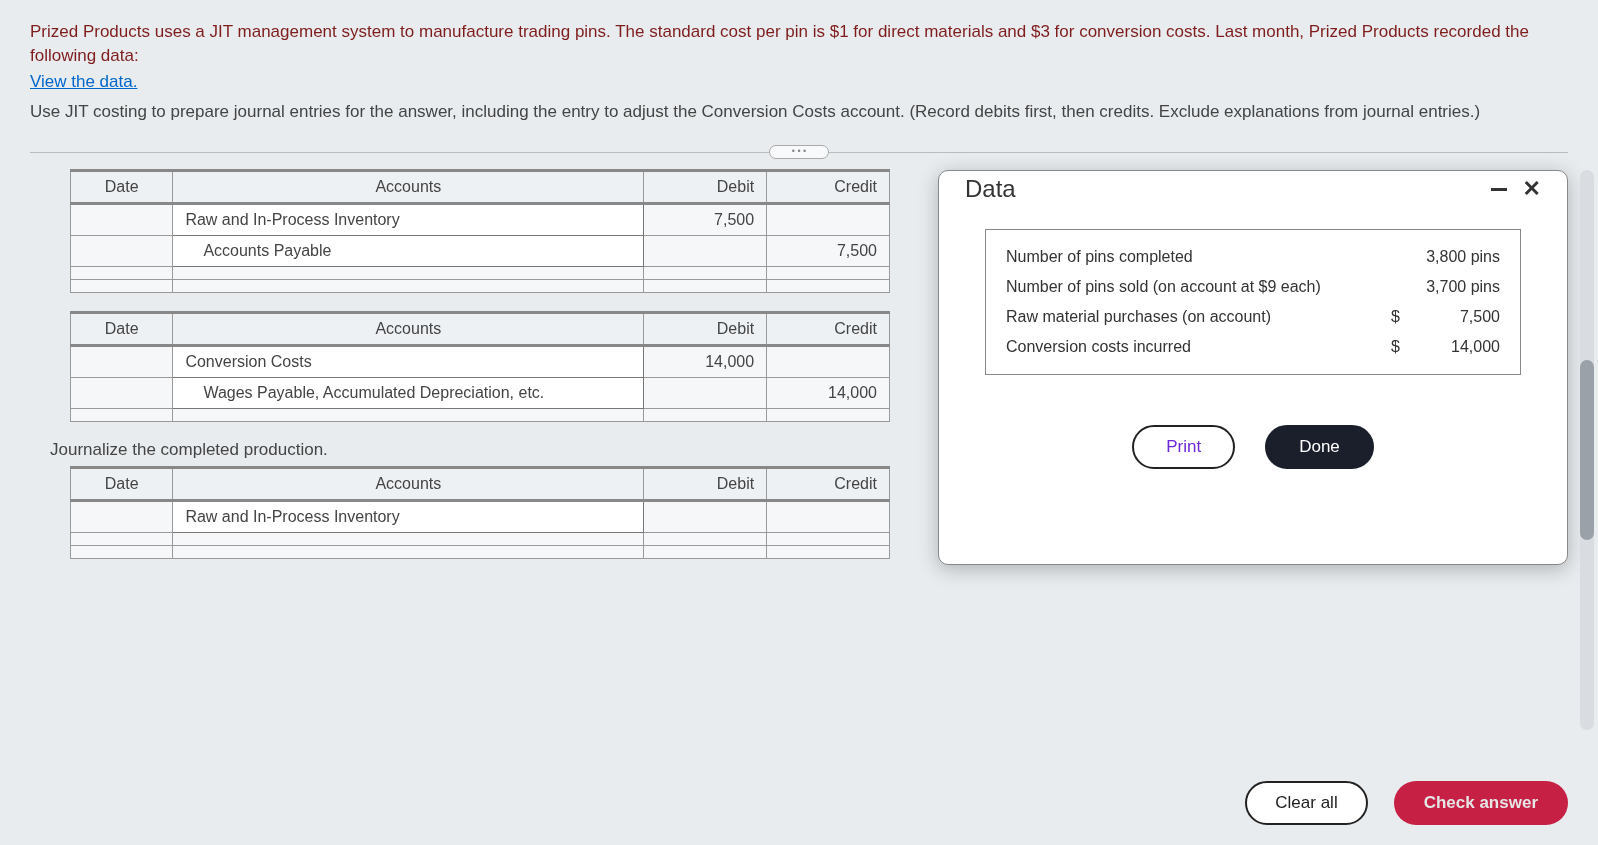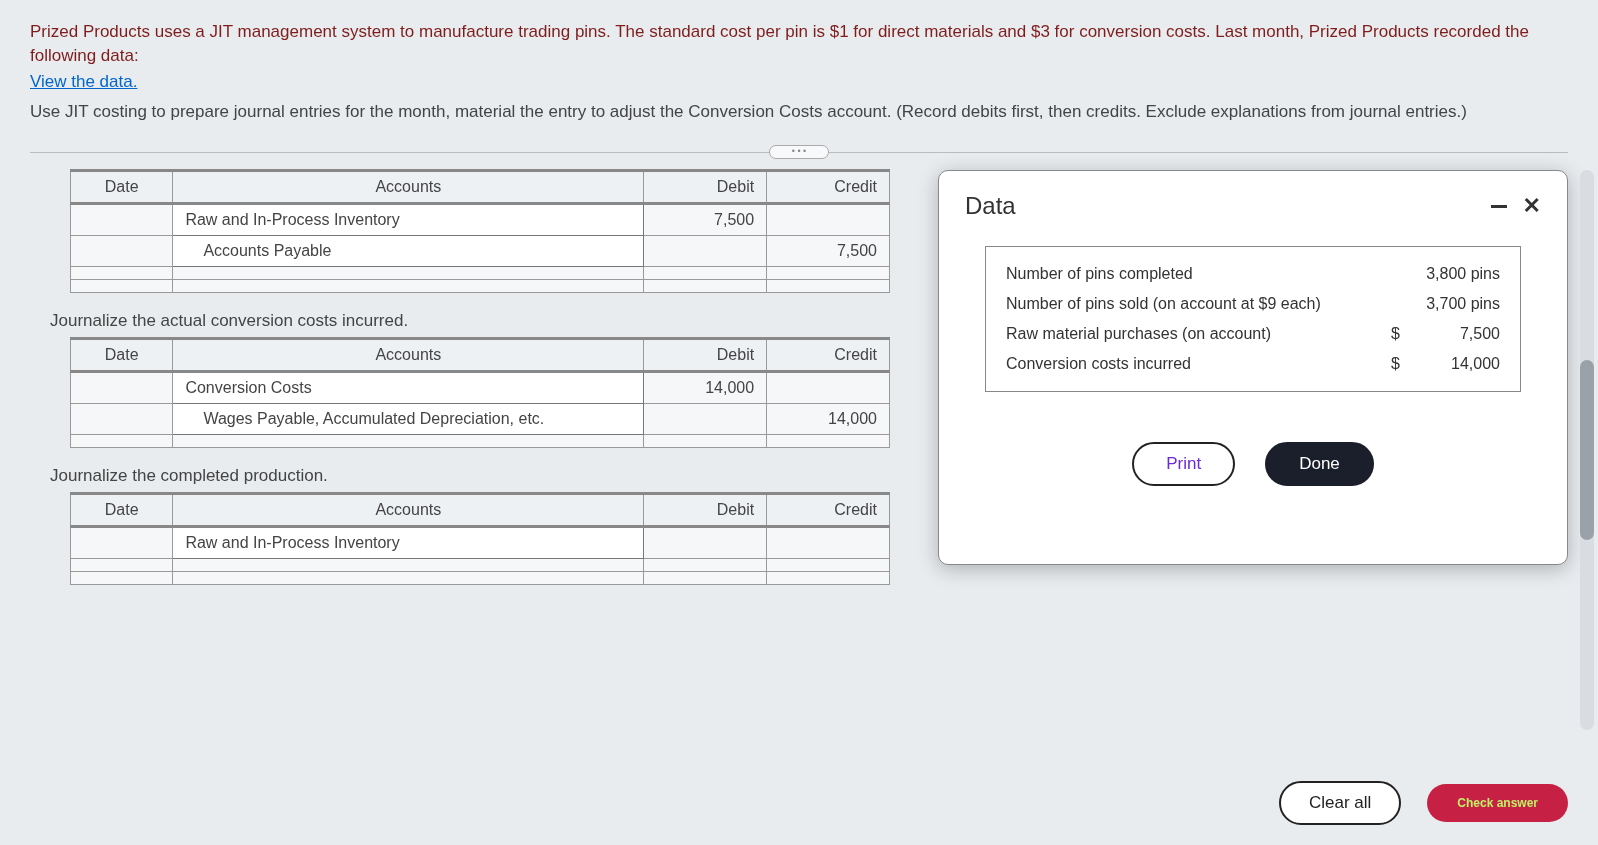--- a/index.html
+++ b/index.html
@@ -68,21 +68,21 @@
   .modal {
     position: absolute;
     right: 30px;
     top: 170px;
     width: 630px;
     height: 395px;
     background: #fff;
     border: 1px solid #888;
     border-radius: 10px;
     box-shadow: 0 4px 20px rgba(0,0,0,0.25);
-    padding: 21px 26px;
+    padding: 4px 26px;
   }
   .modal-header {
     display: flex; justify-content: space-between; align-items: center;
     margin-bottom: 26px;
   }
   .modal-title { font-size: 24px; color: #333; }
   .modal-ctrls { display: flex; gap: 16px; align-items: center; }
   .min-icon { width: 16px; height: 3px; background: #333; display: inline-block; }
   .close-icon { font-size: 22px; font-weight: bold; color: #333; cursor: pointer; }
 
@@ -114,40 +114,40 @@
     display: flex;
     gap: 26px;
     align-items: center;
   }
   .btn-pill-outline {
     padding: 10px 28px; border: 2px solid #222; border-radius: 24px;
     background: #fff; color: #222; font-size: 17px; cursor: pointer;
   }
   .btn-pill-red {
     padding: 12px 30px; border: none; border-radius: 24px;
-    background: #c62045; color: #bef264; font-size: 12px; font-weight: bold; cursor: pointer;
+    background: #c62045; color: #e5e5e5; font-size: 17px; font-weight: bold; cursor: pointer;
   }
 
   .scrollbar-stub {
     position: absolute;
     right: 4px; top: 170px; width: 14px; height: 560px;
     background: #d9dde1; border-radius: 7px;
   }
   .scrollbar-thumb {
     position: absolute; right: 4px; top: 360px; width: 14px; height: 180px;
     background: #9aa1a8; border-radius: 7px;
   }
 </style>
 </head>
 <body>
 
 <div class="main">
   <p class="intro">Prized Products uses a JIT management system to manufacture trading pins. The standard cost per pin is $1 for direct materials and $3 for conversion costs. Last month, Prized Products recorded the following data:</p>
   <span class="link">View the data.</span>
-  <p class="instruction">Use JIT costing to prepare journal entries for the month, material the entry to adjust the Conversion Costs account. (Record debits first, then credits. Exclude explanations from journal entries.)</p>
+  <p class="instruction">Use JIT costing to prepare journal entries for the answer, including the entry to adjust the Conversion Costs account. (Record debits first, then credits. Exclude explanations from journal entries.)</p>
 
   <hr class="divider">
   <div class="ellipsis-tab">• • •</div>
 
   
   <div class="journal-block">
     <table class="journal">
       <tbody>
           <tr>
         <th class="col-date hthick">Date</th>
@@ -178,21 +178,20 @@
         <td></td>
         <td class="col-num"></td>
         <td class="col-num"></td>
       </tr>
     </tbody>
       </table>
   </div>
 
   
   <div class="journal-block">
-    <div class="journal-caption">Journalize the actual conversion costs incurred.</div>
     <table class="journal">
       <tbody>
           <tr>
         <th class="col-date hthick">Date</th>
         <th class="col-acct hthick">Accounts</th>
         <th class="col-num hthick">Debit</th>
         <th class="col-num hthick">Credit</th>
       </tr>
       <tr>
         <td class="col-date"></td>

